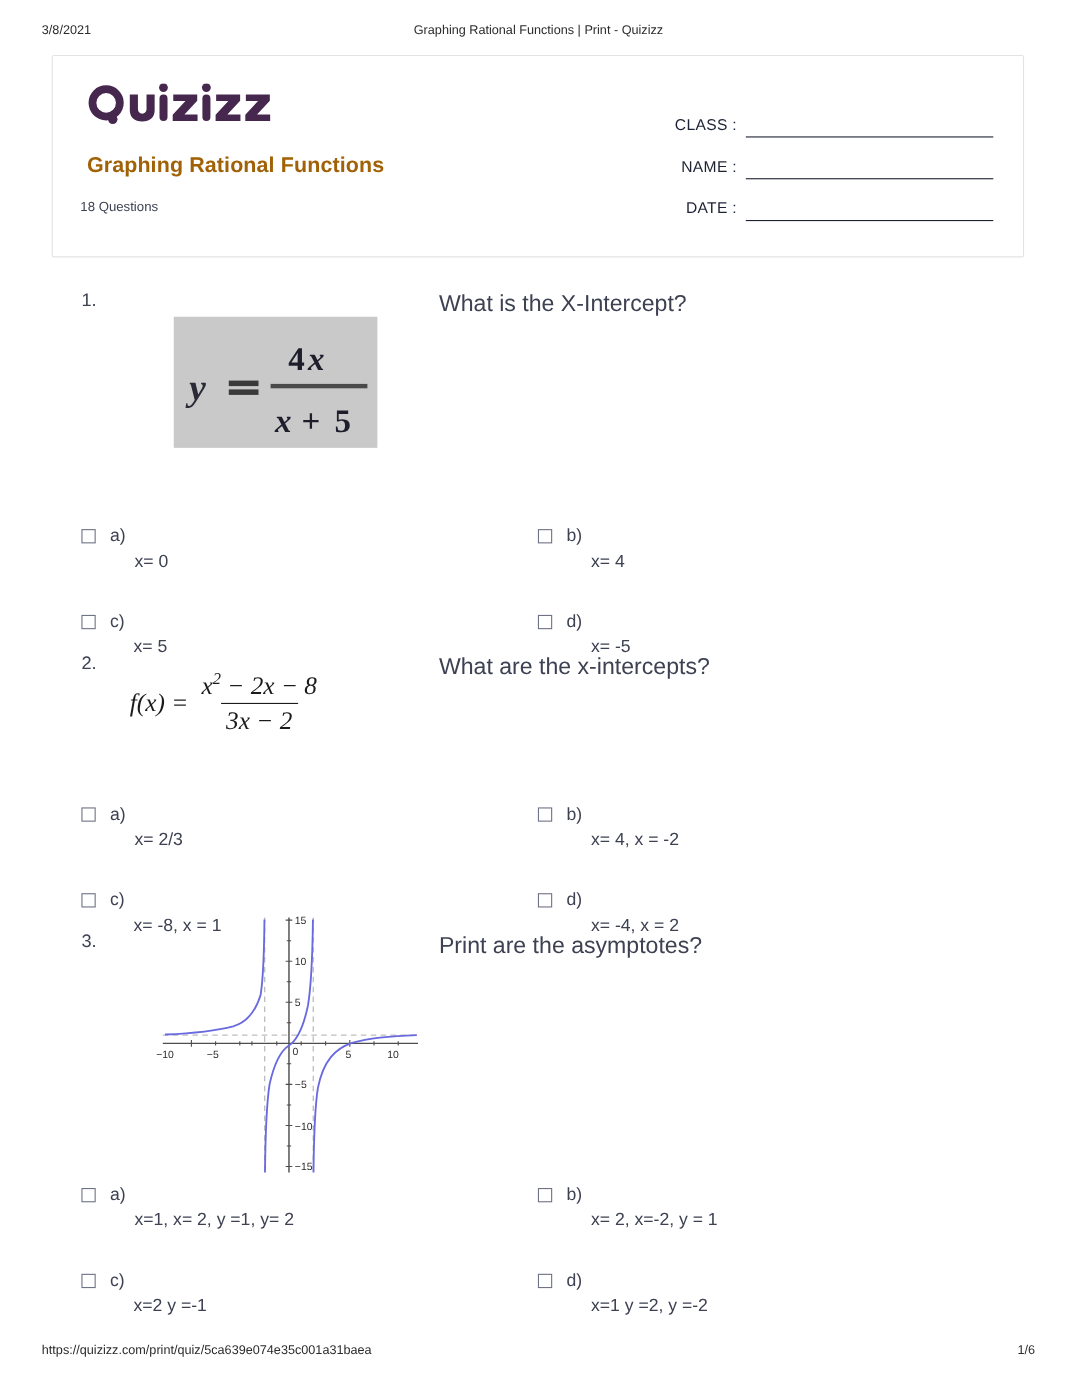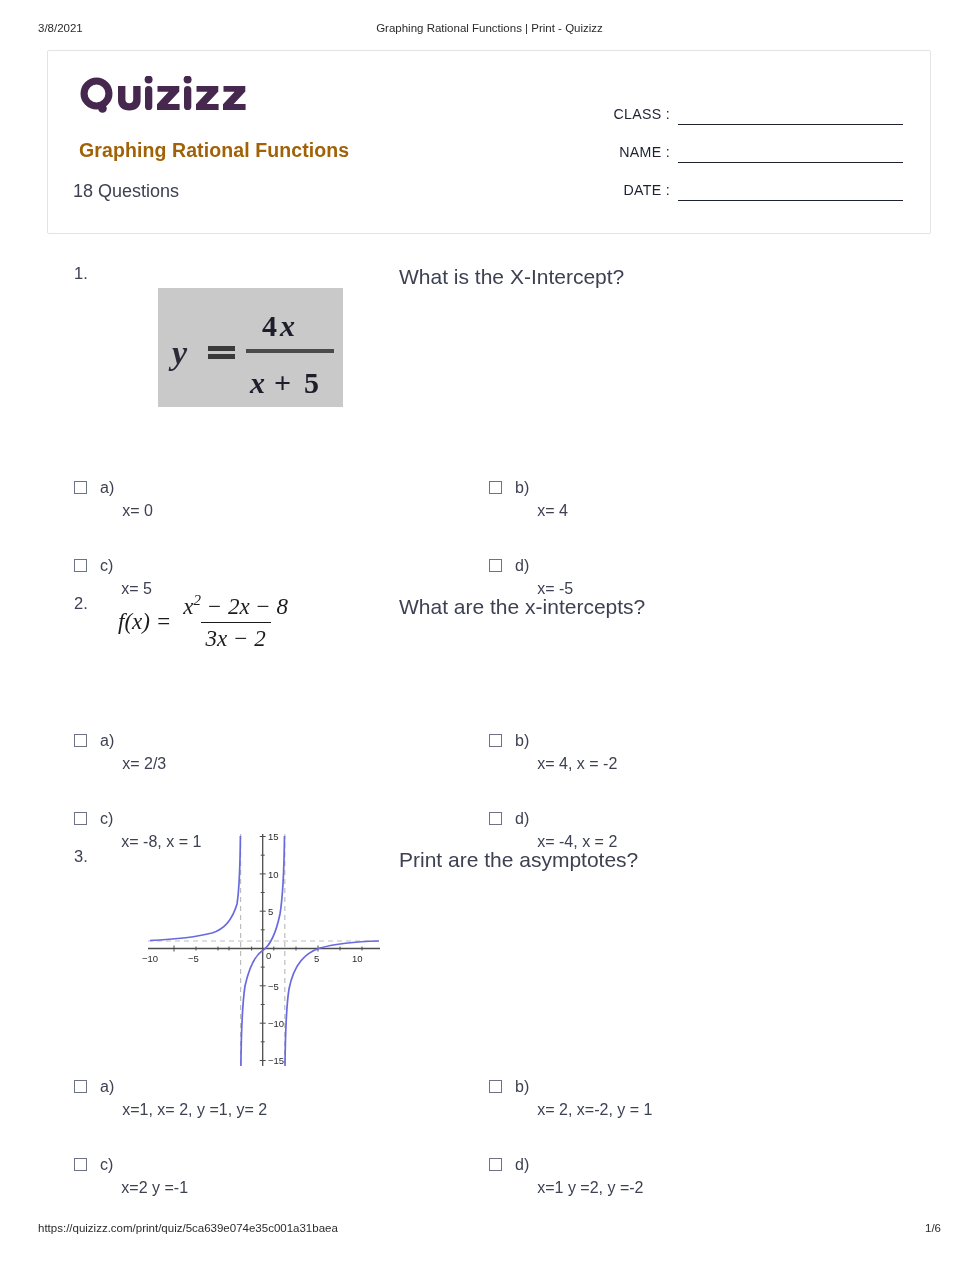--- a/index.html
+++ b/index.html
@@ -53,21 +53,21 @@
     position: absolute;
     left: 31px; top: 88px;
     font-size: 19.5px;
     font-weight: bold;
     color: #a16207;
     letter-spacing: 0.1px;
   }
   .quiz-count {
     position: absolute;
     left: 25px; top: 130px;
-    font-size: 18px;
+    font-size: 12px;
     color: #3d4152;
   }
 
   .fields {
     position: absolute;
     right: 27px; top: 36px;
     width: 340px;
   }
   .field-row {
     display: flex;
@@ -299,21 +299,21 @@
         <span class="opt-letter">d)</span>
         <span class="opt-text">x= -5</span>
       </div>
     </div>
   </div>
 
   <div class="question" style="height:253px">
     <div class="q-index">2.</div>
     <div class="q-text">What are the x-intercepts?</div>
 
-    <div class="q-media" style="top:14px">
+    <div class="q-media" style="top:32px">
       <div class="formula-text">
         <span class="lhs">f(x) =</span>
         <span class="frac">
           <span class="num"><span>x</span><sup>2</sup><span> − 2x − 8</span></span>
           <span class="den">3x − 2</span>
         </span>
       </div>
     </div>
 
     <div class="options" style="top:130px">

